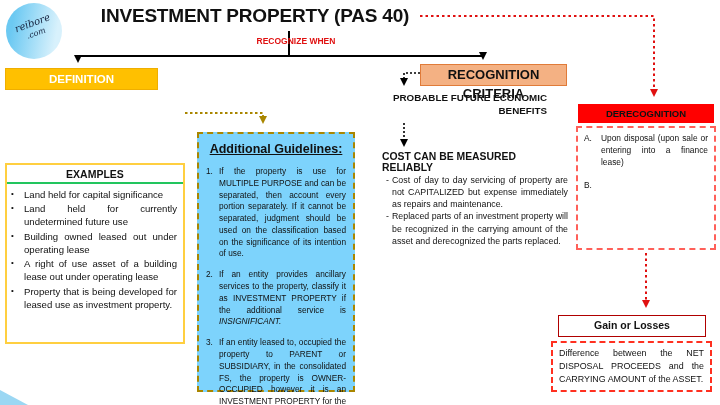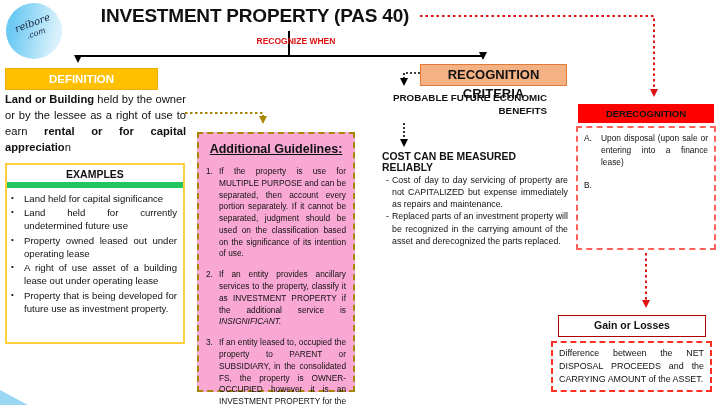--- a/index.html
+++ b/index.html
@@ -30,29 +30,29 @@
   .def-header { left:5px; top:68px; width:153px; height:22px; background:#ffc000;
     border:1px solid #efae00; color:#ffffff; font-weight:bold; font-size:11.5px;
     text-align:center; line-height:20px; }
   .def-body { left:5px; top:92px; width:181px; font-size:11.2px; line-height:1.42;
     text-align:justify; }
 
   
   .examples-box { left:5px; top:163px; width:180px; height:181px;
     border:2px solid #ffcf40; background:#fff; }
   .examples-header { font-size:10.5px; font-weight:bold; text-align:center;
-    padding:3px 0 2px; border-bottom:6px solid #22c55e; }
+    padding:3px 0 2px; border-bottom:2px solid #22c55e; }
   .examples-list { list-style:none; padding:4px 6px 0 4px; }
   .examples-list li { display:flex; gap:7px; font-size:9.6px; line-height:1.38;
     text-align:justify; margin-bottom:1px; }
   .blt { flex:0 0 6px; font-size:8px; line-height:1.6; }
 
   
   .guidelines-box { left:197px; top:132px; width:158px; height:260px;
-    border:2.5px dashed #a98600; background:#f9a8d4; padding:5px 7px; }
+    border:2.5px dashed #a98600; background:#7dd3fc; padding:5px 7px; }
   .g-header { font-size:12.5px; font-weight:bold; text-decoration:underline;
     text-align:center; margin:3px 0 10px; }
   .g-item { display:flex; font-size:8.3px; line-height:1.42; margin-bottom:9px;
     text-align:justify; }
   .g-num { flex:0 0 13px; }
 
   
   .recog-box { left:420px; top:64px; width:147px; height:22px; background:#f4b183;
     border:1.5px solid #e07b39; font-weight:bold; font-size:13px;
     text-align:center; line-height:19px; }
@@ -121,44 +121,43 @@
     <div class="logo-text">
       <span class="logo-line1">reibore</span>
       <span class="logo-line2">.com</span>
     </div>
   </div>
 
   <h1 class="abs title">INVESTMENT PROPERTY (PAS 40)</h1>
   <div class="abs recognize">RECOGNIZE WHEN</div>
 
   <div class="abs def-header">DEFINITION</div>
-  <p class="abs def-body"><b>Land or Building</b><span>  held by the owner or by the lessee as a right of use to earn </span><b>rental or for capital appreciatio</b><span>n</span></p>
 
   <div class="abs examples-box">
     <div class="examples-header">EXAMPLES</div>
     <ul class="examples-list">
       <li>
           <span class="blt">•</span>
           <span>Land held for capital significance</span>
         </li>
       <li>
           <span class="blt">•</span>
           <span>Land held for currently undetermined future use</span>
         </li>
       <li>
           <span class="blt">•</span>
-          <span>Property owned leased out under operating lease</span>
+          <span>Building owned leased out under operating lease</span>
         </li>
       <li>
           <span class="blt">•</span>
           <span>A right of use asset of a building lease out under operating lease</span>
         </li>
       <li>
           <span class="blt">•</span>
-          <span>Property that is being developed for future use as investment property.</span>
+          <span>Property that is being developed for leased use as investment property.</span>
         </li>
     </ul>
   </div>
 
   <div class="abs guidelines-box">
     <div class="g-header">Additional Guidelines:</div>
     <div class="g-item">
       <span class="g-num">1.</span>
       <span>If the property is use for MULTIPLE PURPOSE and can be separated, then account every portion separately. If it cannot be separated, judgment should be used on the classification based on the  significance of its intention of use.</span>
     </div>

